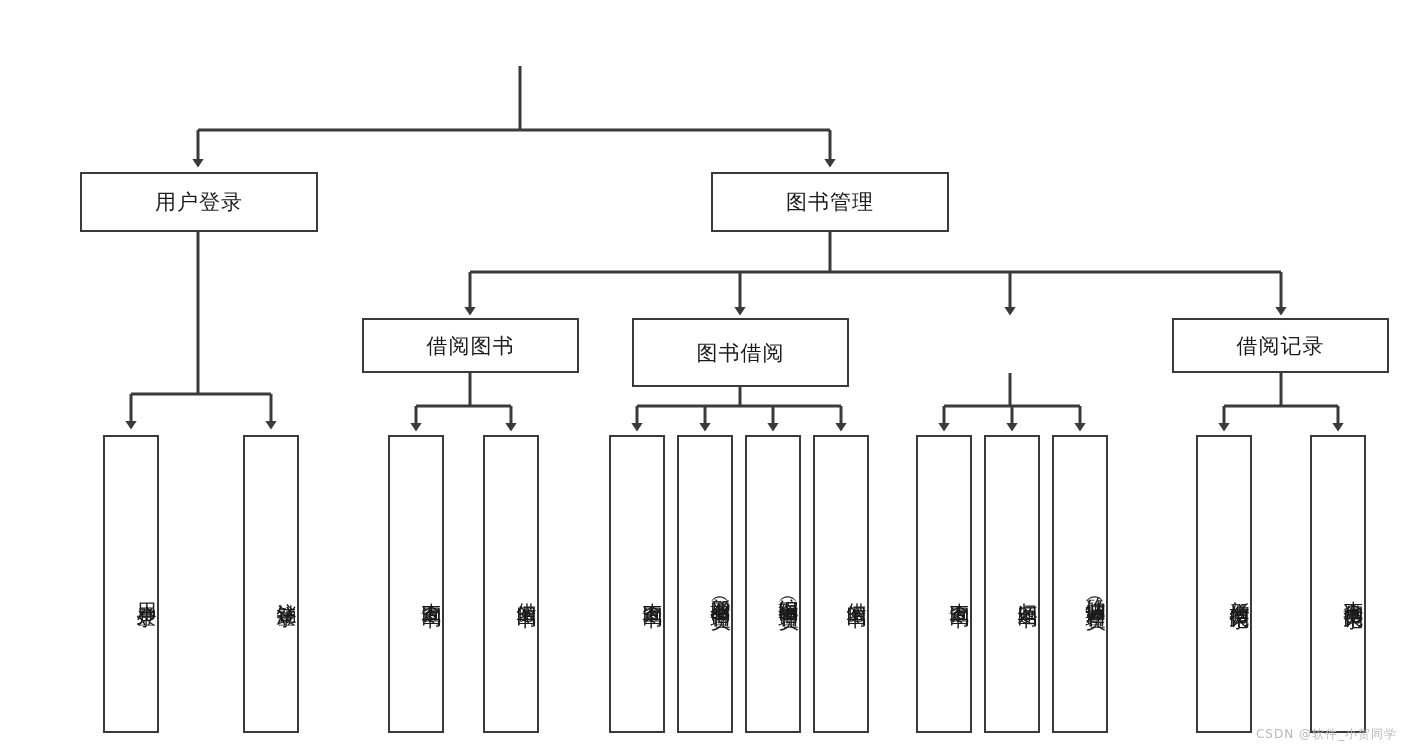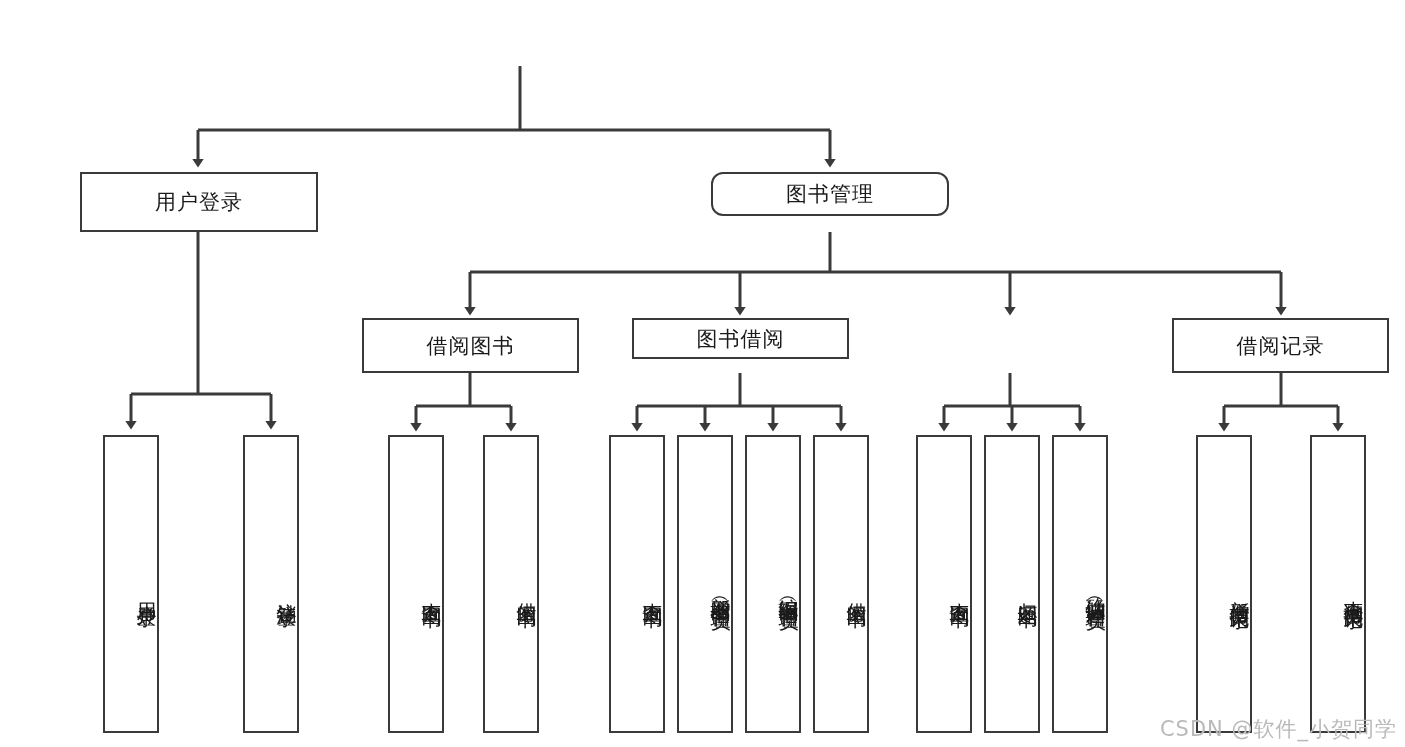--- a/index.html
+++ b/index.html
@@ -26,21 +26,21 @@
     align-items:flex-start;
     justify-content:center;
     padding-top:14px;
     line-height:1.05;
   }
   .node.leaf span{ writing-mode:vertical-rl; text-orientation:upright; display:block; }
   .watermark{
     position:absolute;
     right:8px;
     bottom:4px;
-    font-size:21px;
+    font-size:12px;
     color:#b9b9b9;
     letter-spacing:1px;
     white-space:nowrap;
     user-select:none;
   }
 </style>
 </head>
 <body>
 
 <div id="canvas">
@@ -92,28 +92,28 @@
       <path d="M1224,406 L1338,406"></path>
       <path d="M1224,406 L1224,424" marker-end="url(#arrow)"></path>
       <path d="M1338,406 L1338,424" marker-end="url(#arrow)"></path>
     </g>
   </svg>
 
 
   <div class="node h" style="left:80px;top:172px;width:238px;height:60px;">
     <span>用户登录</span>
   </div>
-  <div class="node h" style="left:711px;top:172px;width:238px;height:44px;border-radius:12px;">
+  <div class="node h" style="left:711px;top:172px;width:238px;height:60px;">
     <span>图书管理</span>
   </div>
 
   <div class="node h" style="left:362px;top:318px;width:217px;height:55px;">
     <span>借阅图书</span>
   </div>
-  <div class="node h" style="left:632px;top:318px;width:217px;height:41px;">
+  <div class="node h" style="left:632px;top:318px;width:217px;height:69px;">
     <span>图书借阅</span>
   </div>
   <div class="node h" style="left:1172px;top:318px;width:217px;height:55px;">
     <span>借阅记录</span>
   </div>
 
   <div class="node leaf" style="left:103px;top:435px;width:56px;height:298px;">
     <span>用户登录</span>
   </div>
   <div class="node leaf" style="left:243px;top:435px;width:56px;height:298px;">

